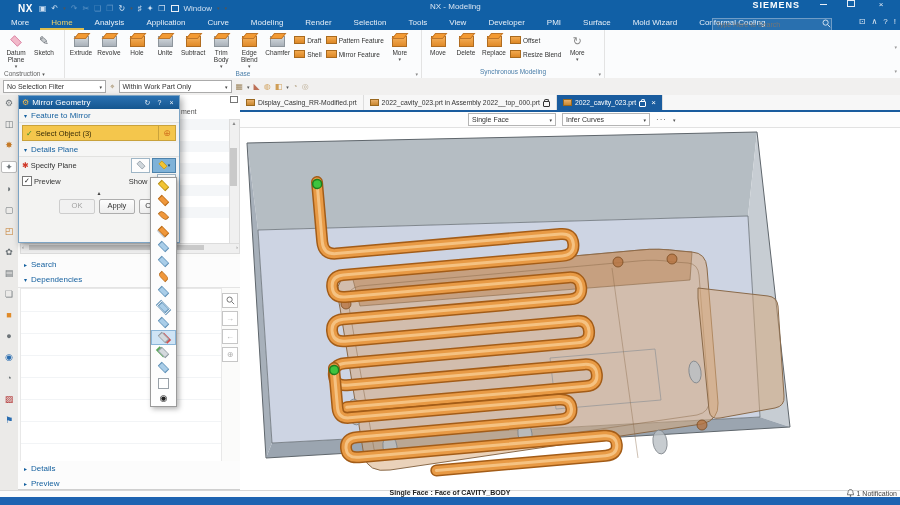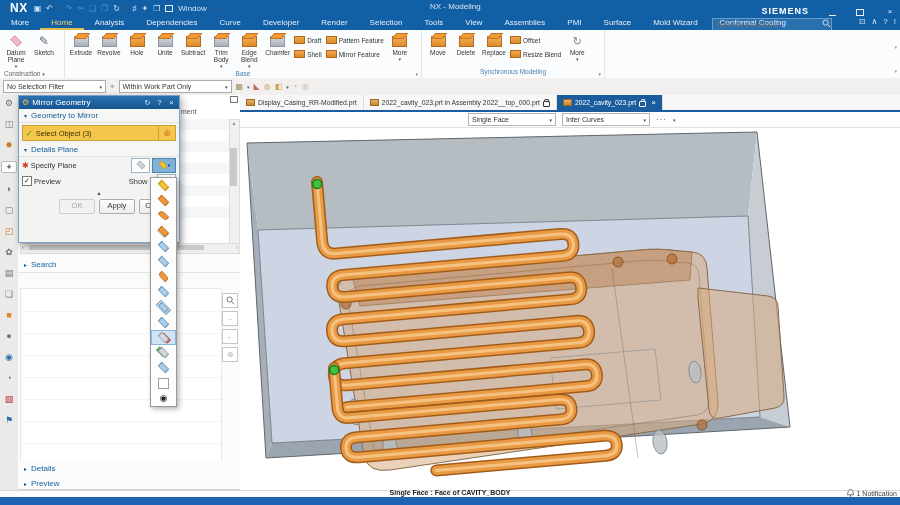--- a/index.html
+++ b/index.html
@@ -2,25 +2,25 @@
 <html><head>
 <meta charset="utf-8">
 <style>
   html,body{margin:0;padding:0;}
   body{width:900px;height:505px;position:relative;overflow:hidden;background:#fff;
        font-family:"Liberation Sans","DejaVu Sans",sans-serif;-webkit-font-smoothing:antialiased;}
   .abs{position:absolute;}
   
   .titlebar{left:0;top:0;width:900px;height:16px;background:#1160a6;color:#dfe9f4;
             display:flex;align-items:center;font-size:8px;}
-  .tb-app{font-weight:bold;font-size:12px;color:#fff;margin:0 6px 0 10px;letter-spacing:.5px;}
+  .tb-app{font-weight:bold;font-size:10px;color:#fff;margin:0 6px 0 18px;letter-spacing:.5px;}
   .qa{display:flex;align-items:center;gap:5px;color:#cfe0f2;font-size:8px;}
   .qa .dim{opacity:.38;}
   .tb-title{position:absolute;left:430px;top:2px;color:#d8e4f2;font-size:8px;}
-  .tb-right{position:absolute;right:4px;top:0;height:16px;display:flex;align-items:flex-end;gap:20px;}
+  .tb-right{position:absolute;right:13px;top:0;height:16px;display:flex;align-items:flex-start;gap:20px;}
   .brand{font-weight:bold;letter-spacing:1px;color:#fff;font-size:9px;}
   .winbtn{color:#e8eef6;font-size:8px;width:12px;text-align:center;}
   .rest{width:6px;height:5px;border:1px solid #e8eef6;display:inline-block;}
   .minl{display:inline-block;width:7px;border-bottom:1px solid #e8eef6;height:4px;}
   
   .menubar{left:0;top:16px;width:900px;height:14px;background:#1160a6;display:flex;
            align-items:center;gap:0;color:#e6eef7;font-size:8px;}
   .mi{padding:0 11px;line-height:14px;white-space:nowrap;}
   .mi.active{color:#f2d469;box-shadow:inset 0 -2px 0 #dcbd4e;}
   .searchbox{position:absolute;right:68px;top:17.5px;width:118px;height:11px;
@@ -183,28 +183,28 @@
     <span class="minl"></span>
     <span class="rest"></span>
     <span class="winbtn">×</span>
   </span>
 </div>
 
 <div class="abs menubar">
   <span class="mi">More</span>
   <span class="mi active">Home</span>
   <span class="mi">Analysis</span>
-  <span class="mi">Dependencies</span>
+  <span class="mi">Application</span>
   <span class="mi">Curve</span>
-  <span class="mi">Developer</span>
+  <span class="mi">Modeling</span>
   <span class="mi">Render</span>
   <span class="mi">Selection</span>
   <span class="mi">Tools</span>
   <span class="mi">View</span>
-  <span class="mi">Assemblies</span>
+  <span class="mi">Developer</span>
   <span class="mi">PMI</span>
   <span class="mi">Surface</span>
   <span class="mi">Mold Wizard</span>
   <span class="mi">Conformal Cooling</span>
 </div>
 <div class="searchbox">
   <input placeholder="Type Here to Search" style="">
   <svg class="mag" width="9" height="9" viewBox="0 0 9 9">
     <circle cx="3.6" cy="3.6" r="2.6" fill="none" stroke="#cfe0f0" stroke-width="1"></circle>
     <line x1="5.6" y1="5.6" x2="8.2" y2="8.2" stroke="#cfe0f0" stroke-width="1"></line>
@@ -434,20 +434,24 @@
   </div>
   <div class="hsb">
     <span style="position:absolute;left:1px;top:0;font-size:6px;color:#888;">‹</span>
     <div class="thumb"></div>
     <span style="position:absolute;right:1px;top:0;font-size:6px;color:#888;">›</span>
   </div>
   <div class="sect" style="top:162px;">
     <span class="tri">▸</span>
     <span>Search</span>
   </div>
+  <div class="sect" style="top:177px;">
+    <span class="tri">▾</span>
+    <span>Dependencies</span>
+  </div>
   <div class="dep-area">
     <div class="dep-stripe" style="top:22px;"></div>
       <div class="dep-stripe" style="top:44px;"></div>
     <div class="dep-stripe" style="top:66px;"></div>
       <div class="dep-stripe" style="top:88px;"></div>
     <div class="dep-stripe" style="top:110px;"></div>
       <div class="dep-stripe" style="top:132px;"></div>
     <div class="dep-stripe" style="top:154px;"></div>
   </div>
   <div class="depbtns">
@@ -482,21 +486,21 @@
   <div class="dlg-title">
     <span style="color:#f2b94c;font-size:8px;">⚙</span>
     <span>Mirror Geometry</span>
     <span class="flex1"></span>
     <span class="dlg-tbtn">↻</span>
     <span class="dlg-tbtn">?</span>
     <span class="dlg-tbtn">×</span>
   </div>
   <div class="dsec">
     <span class="tri">▾</span>
-    <span>Geometry to Mirror</span>
+    <span>Feature to Mirror</span>
   </div>
   <div class="selrow">
     <span class="check">✓</span>
     <span>Select Object (3)</span>
     <span class="flex1"></span>
     <span class="cross">⊕</span>
   </div>
   <div class="dsec">
     <span class="tri">▾</span>
     <span>Details Plane</span>

